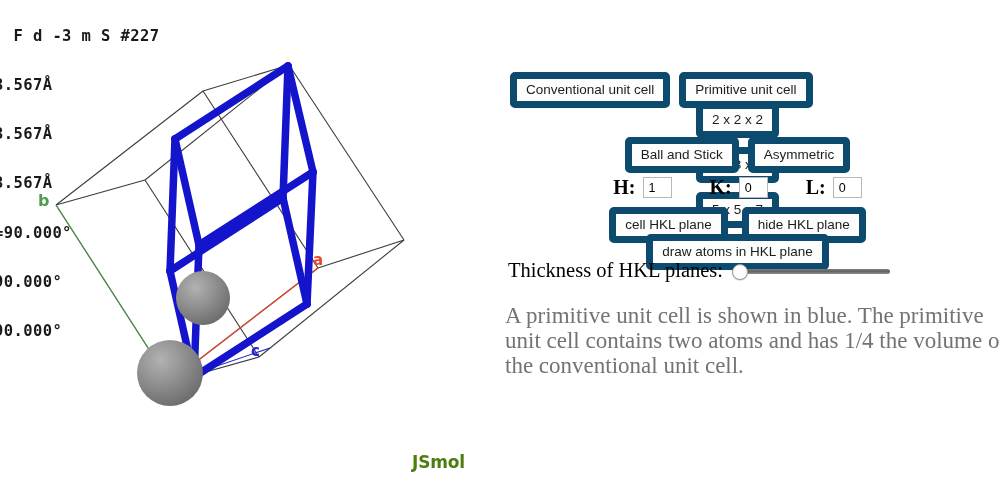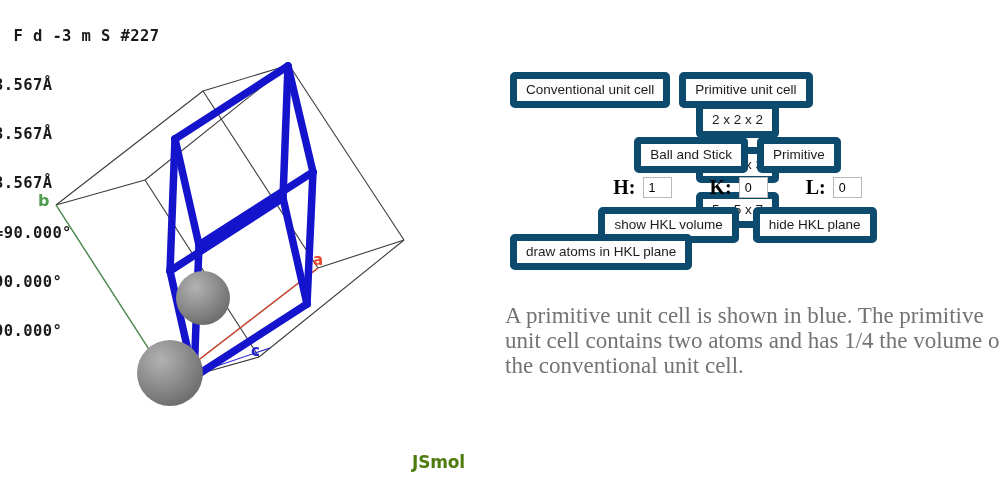--- a/index.html
+++ b/index.html
@@ -133,20 +133,21 @@
     display: flex;
     justify-content: center;
     gap: 14px;
   }
   #hkl-draw-row {
     position: absolute;
     left: 40px;
     top: 234px;
     width: 455px;
     display: flex;
+    justify-content: center;
   }
 
   
   #thickness-row {
     position: absolute;
     left: 38px;
     top: 259px;
     display: flex;
     align-items: center;
   }
@@ -283,44 +284,51 @@
   </div>
 
   <div class="btn-row row2">
     <button class="jbtn">2 x 2 x 2</button>
     <button class="jbtn">3 x 3 x 3</button>
     <button class="jbtn">5 x 5 x 7</button>
   </div>
 
   <div class="btn-row row3">
     <button class="jbtn">Ball and Stick</button>
-    <button class="jbtn">Primitive</button>
+    <button class="jbtn">Asymmetric</button>
   </div>
 
   <div id="hkl-row">
     <div class="hkl-group">
       <span class="hkl-label">H:</span>
       <input class="hkl-input" type="text" value="1" style="">
     </div>
     <span class="hkl-spacer"></span>
     <div class="hkl-group">
       <span class="hkl-label">K:</span>
       <input class="hkl-input" type="text" value="0" style="">
     </div>
     <span class="hkl-spacer"></span>
     <div class="hkl-group">
       <span class="hkl-label">L:</span>
       <input class="hkl-input" type="text" value="0" style="">
     </div>
   </div>
 
   <div id="hkl-btn-row">
-    <button class="jbtn">show HKL volume</button>
+    <button class="jbtn">cell HKL plane</button>
     <button class="jbtn">hide HKL plane</button>
   </div>
 
   <div id="hkl-draw-row">
     <button class="jbtn">draw atoms in HKL plane</button>
   </div>
 
+  <div id="thickness-row">
+    <span id="thickness-label">Thickness of HKL planes:</span>
+    <div id="thickness-slider">
+      <div id="slider-track"></div>
+      <div id="slider-thumb"></div>
+    </div>
+  </div>
 
   <div id="description">A primitive unit cell is shown in blue. The primitive unit cell contains two atoms and has 1/4 the volume of the conventional unit cell.</div>
 </div>
 
 </body></html>

